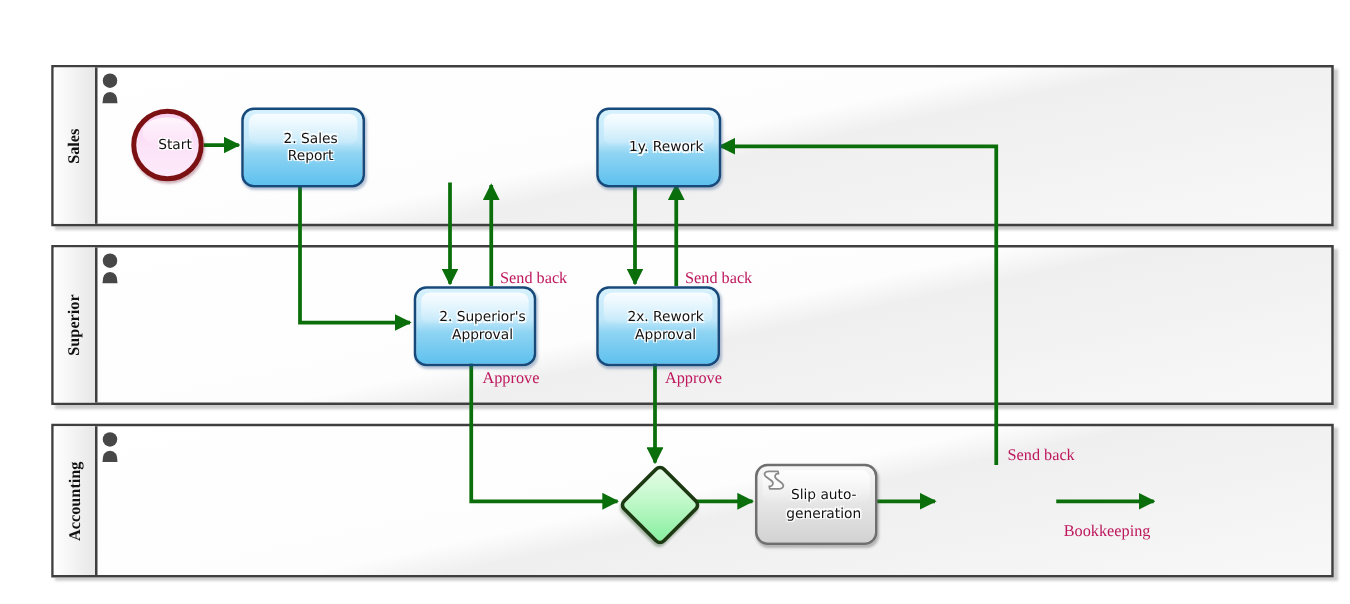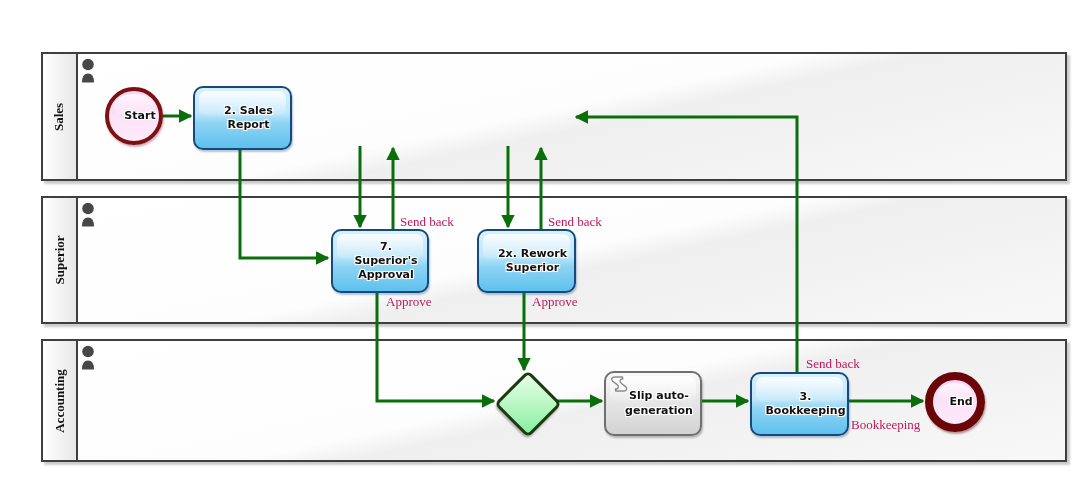--- a/index.html
+++ b/index.html
@@ -22,21 +22,21 @@
   
   .task{position:absolute;border:2px solid var(--task-border);border-radius:10px;
         background:linear-gradient(to bottom,var(--task-fill-top) 0%,#bfe7fa 42%,#8fd4f3 58%,var(--task-fill-bottom) 100%);
         box-shadow:1px 2px 2px rgba(50,90,140,.35);
         display:flex;align-items:center;justify-content:center;text-align:center;}
   .task::before{content:"";position:absolute;left:4px;right:4px;top:3px;height:42%;
         border-radius:7px;background:linear-gradient(rgba(255,255,255,.85),rgba(255,255,255,.05));}
   .task.gray{border-color:var(--gray-task-border);
         background:linear-gradient(to bottom,var(--gray-task-fill-top),var(--gray-task-fill-bottom));
         box-shadow:1px 2px 2px rgba(90,90,90,.4);}
-  .node-label{position:relative;z-index:2;font-size:11px;font-weight:bold;color:#111;
+  .node-label{position:relative;z-index:2;font-size:11px;font-weight:normal;color:#111;
         line-height:1.3;padding:0 6px;
         text-shadow:-1px -1px 0 #fff,1px -1px 0 #fff,-1px 1px 0 #fff,1px 1px 0 #fff,0 0 3px #fff;margin-left:12px;}
   .event{position:absolute;border-radius:50%;
         background:linear-gradient(to bottom,var(--event-fill-top) 0%,#fce3f8 55%,var(--event-fill-bottom) 100%);
         display:flex;align-items:center;justify-content:center;}
   .event::before{content:"";position:absolute;left:5px;right:5px;top:3px;height:45%;
         border-radius:50% 50% 45% 45%;background:linear-gradient(rgba(255,255,255,.8),rgba(255,255,255,.05));}
   .event-start{width:50px;height:50px;border:4px solid var(--event-start-border);
         box-shadow:1px 2px 2px rgba(120,30,60,.35);}
   .event-end{width:44px;height:44px;border:8px solid var(--event-end-border);
@@ -124,41 +124,38 @@
 
   <div class="event event-start" style="left:105px;top:87px;">
     <span class="node-label">Start</span>
   </div>
 
   <div class="task" style="left:193px;top:86px;width:95px;height:60px;">
     <span class="node-label">2. Sales Report</span>
   </div>
 
 
+  <div class="task" style="left:477px;top:86px;width:96px;height:60px;">
+    <span class="node-label">1y. Rework</span>
+  </div>
 
   <div class="task" style="left:331px;top:229px;width:94px;height:60px;">
-    <span class="node-label">7. Superior's Approval</span>
+    <span class="node-label">2. Superior's Approval</span>
   </div>
 
   <div class="task" style="left:477px;top:229px;width:95px;height:60px;">
-    <span class="node-label">2x. Rework Superior</span>
+    <span class="node-label">2x. Rework Approval</span>
   </div>
 
   <div class="gateway" style="left:504px;top:380px;"></div>
 
   <div class="task gray" style="left:604px;top:371px;width:94px;height:61px;">
     <span class="script-icon">
       <svg width="20" height="18" viewBox="0 0 20 18">
         <path d="M6 2 C3 2 1.6 4.4 3.6 6.2 L8.2 9.6 C10.4 11.4 9.2 14.4 6.4 14 L6.8 16 L14.6 16 C17.6 16 18.6 13.4 16.6 11.6 L12.2 8.2 C10 6.4 11.2 3.6 13.8 4 L13.4 2 Z" fill="#fdfdfd" stroke="#8a8a8a" stroke-width="1.4" stroke-linejoin="round"></path>
       </svg>
     </span>
     <span class="node-label">Slip auto-generation</span>
   </div>
 
-  <div class="task" style="left:750px;top:372px;width:95px;height:60px;">
-    <span class="node-label">3. Bookkeeping</span>
-  </div>
 
-  <div class="event event-end" style="left:925px;top:372px;">
-    <span class="node-label">End</span>
-  </div>
 
 </div>
 
 </body></html>

